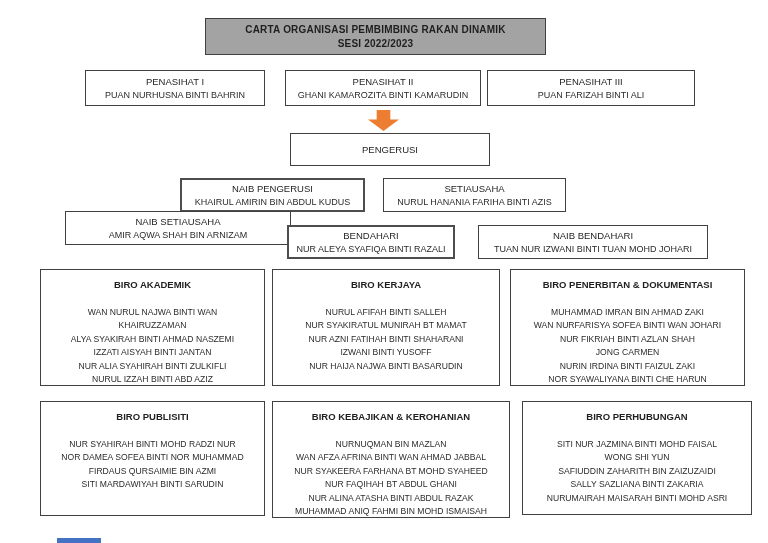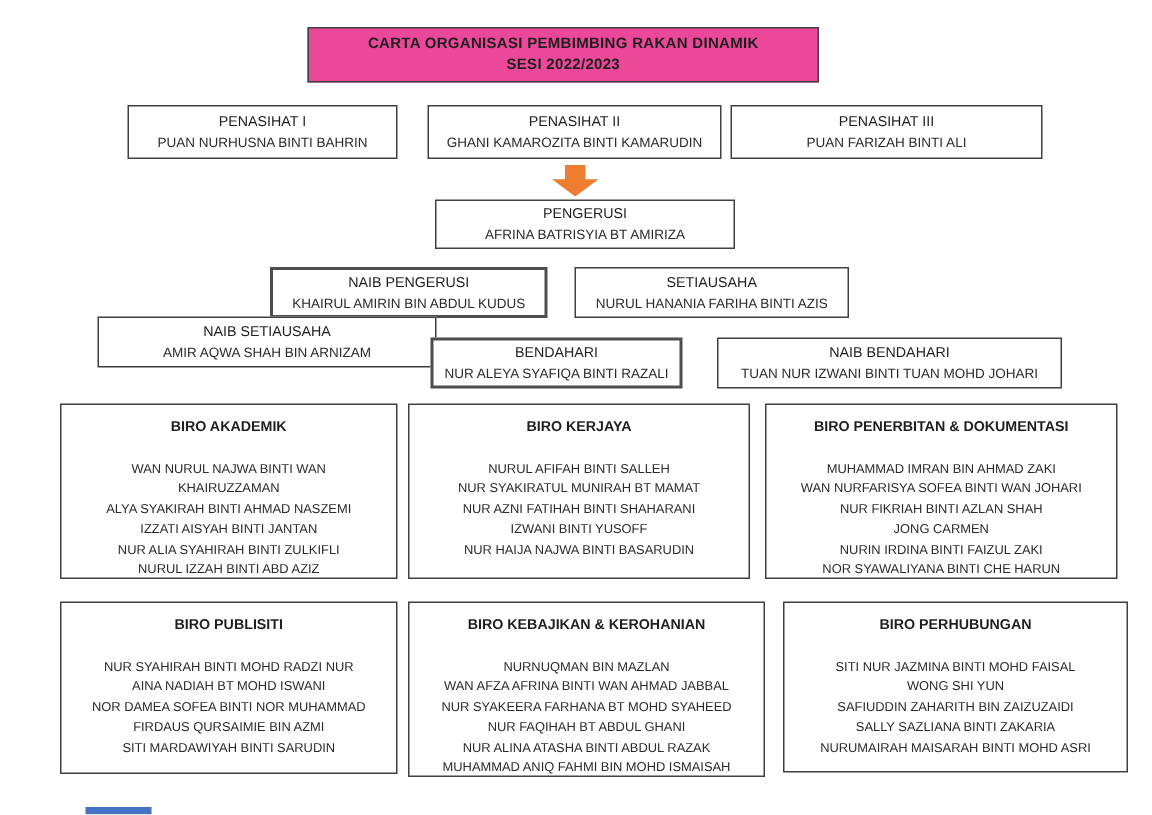--- a/index.html
+++ b/index.html
@@ -6,21 +6,21 @@
   #page{
     position:relative;width:768px;height:543px;background:#ffffff;overflow:hidden;
     font-family:"Liberation Sans",sans-serif;color:#1f1f1f;
   }
   .box{
     position:absolute;box-sizing:border-box;background:#ffffff;
     border:1px solid #404040;text-align:center;
   }
   .box.thick{border-width:2px;border-color:#4d4d4d;}
   .title-box{
-    background:#ec4899;display:flex;flex-direction:column;justify-content:center;
+    background:#a3a3a3;display:flex;flex-direction:column;justify-content:center;
     font-weight:bold;font-size:10px;line-height:14px;letter-spacing:.2px;
   }
   .role-box{display:flex;flex-direction:column;justify-content:center;}
   .role-box .role{font-weight:normal;font-size:9.5px;line-height:14px;}
   .role-box .person{font-size:9px;line-height:13px;color:#2b2b2b;}
   .bureau-box{padding-top:8px;}
   .bureau-box .bureau-title{font-weight:bold;font-size:9.5px;line-height:13px;}
   .bureau-box .members{margin-top:15px;}
   .member-line{font-size:8.6px;line-height:13.4px;color:#2b2b2b;}
   .arrow{
@@ -51,21 +51,20 @@
   </div>
   <div class="box role-box" style="left:487px;top:70px;width:208px;height:36px">
     <div class="role">PENASIHAT III</div>
     <div class="person">PUAN FARIZAH BINTI ALI</div>
   </div>
 
   <div class="arrow"></div>
 
   <div class="box role-box" style="left:290px;top:133px;width:200px;height:33px">
     <div class="role">PENGERUSI</div>
-    <div class="person">AFRINA BATRISYIA BT AMIRIZA</div>
   </div>
 
   <div class="box role-box thick" style="left:180px;top:178px;width:185px;height:34px">
     <div class="role">NAIB PENGERUSI</div>
     <div class="person">KHAIRUL AMIRIN BIN ABDUL KUDUS</div>
   </div>
   <div class="box role-box" style="left:383px;top:178px;width:183px;height:34px">
     <div class="role">SETIAUSAHA</div>
     <div class="person">NURUL HANANIA FARIHA BINTI AZIS</div>
   </div>
@@ -113,21 +112,20 @@
         <div class="member-line">JONG CARMEN</div>
         <div class="member-line">NURIN IRDINA BINTI FAIZUL ZAKI</div>
         <div class="member-line">NOR SYAWALIYANA BINTI CHE HARUN</div>
       </div>
   </div>
 
   <div class="box bureau-box" style="left:40px;top:401px;width:225px;height:115px">
     <div class="bureau-title">BIRO PUBLISITI</div>
     <div class="members">
         <div class="member-line">NUR SYAHIRAH BINTI MOHD RADZI NUR</div>
-        <div class="member-line">AINA NADIAH BT MOHD ISWANI</div>
         <div class="member-line">NOR DAMEA SOFEA BINTI NOR MUHAMMAD</div>
         <div class="member-line">FIRDAUS QURSAIMIE BIN AZMI</div>
         <div class="member-line">SITI MARDAWIYAH BINTI SARUDIN</div>
       </div>
   </div>
   <div class="box bureau-box" style="left:272px;top:401px;width:238px;height:117px">
     <div class="bureau-title">BIRO KEBAJIKAN &amp; KEROHANIAN</div>
     <div class="members">
         <div class="member-line">NURNUQMAN BIN MAZLAN</div>
         <div class="member-line">WAN AFZA AFRINA BINTI WAN AHMAD JABBAL</div>

